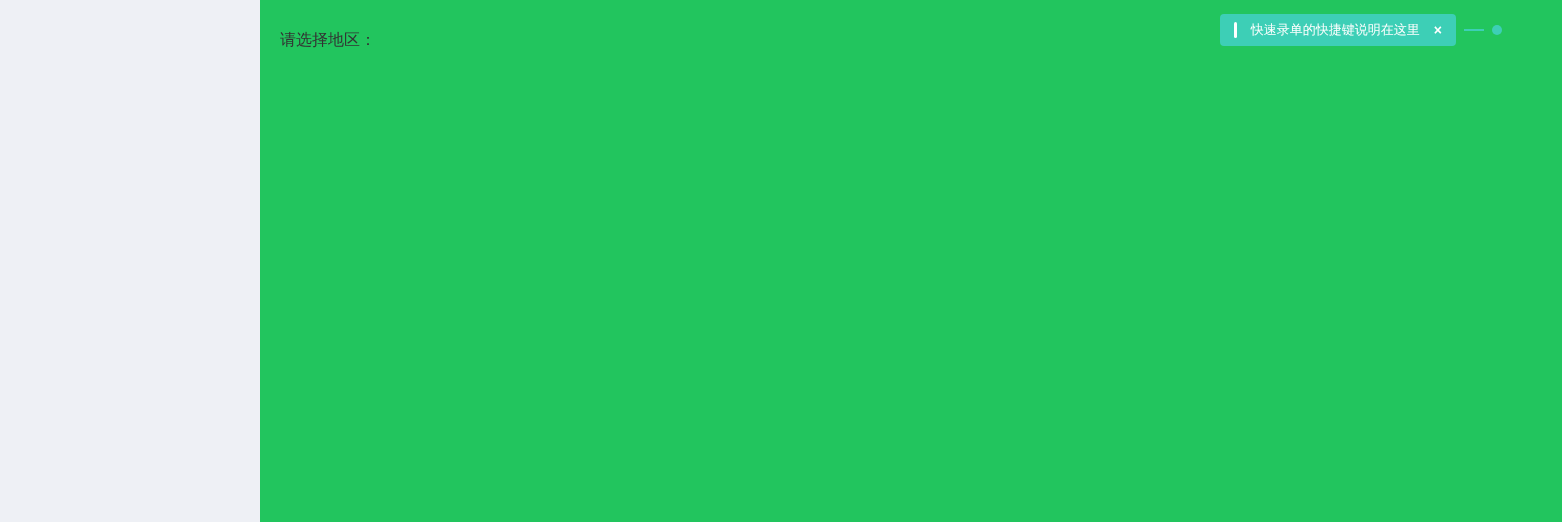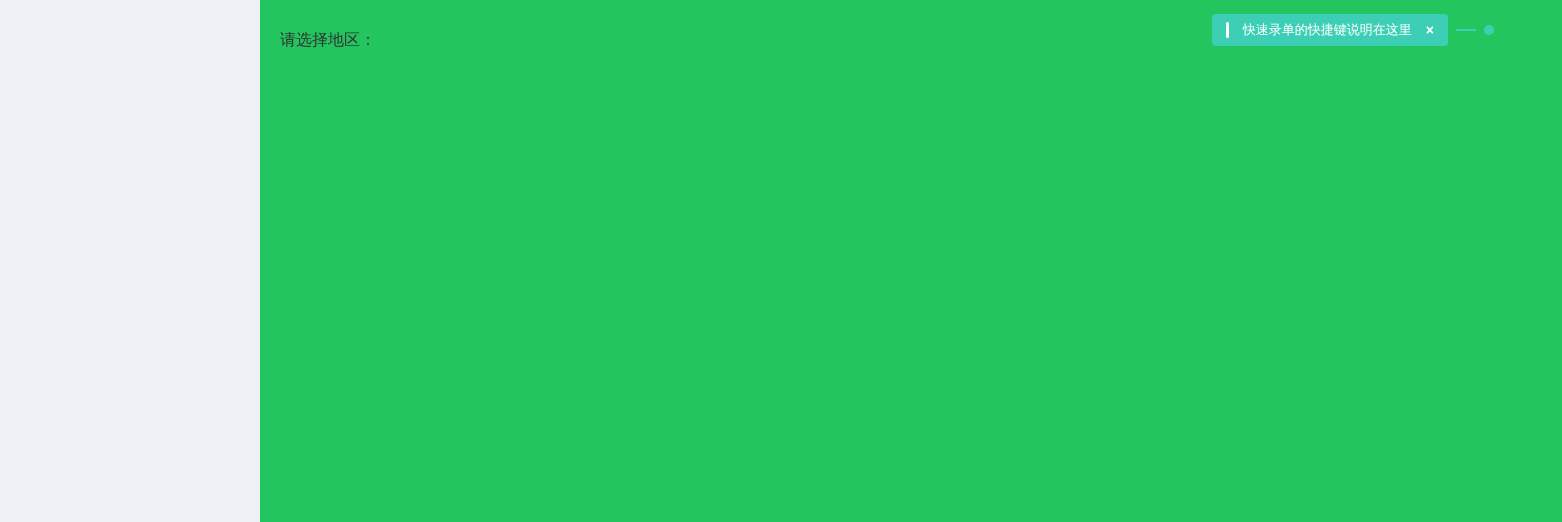--- a/index.html
+++ b/index.html
@@ -58,21 +58,21 @@
       padding: 8px 20px;
       cursor: pointer;
       min-width: 80px;
       text-align: center;
       white-space: nowrap;
     }
 
     .tooltip-container {
       position: absolute;
       top: 14px;
-      right: 68px;
+      right: 60px;
       display: flex;
       align-items: center;
       gap: 8px;
     }
 
     .tooltip-box {
       background: #3dcfb6;
       color: #fff;
       font-size: 13px;
       padding: 7px 14px;

